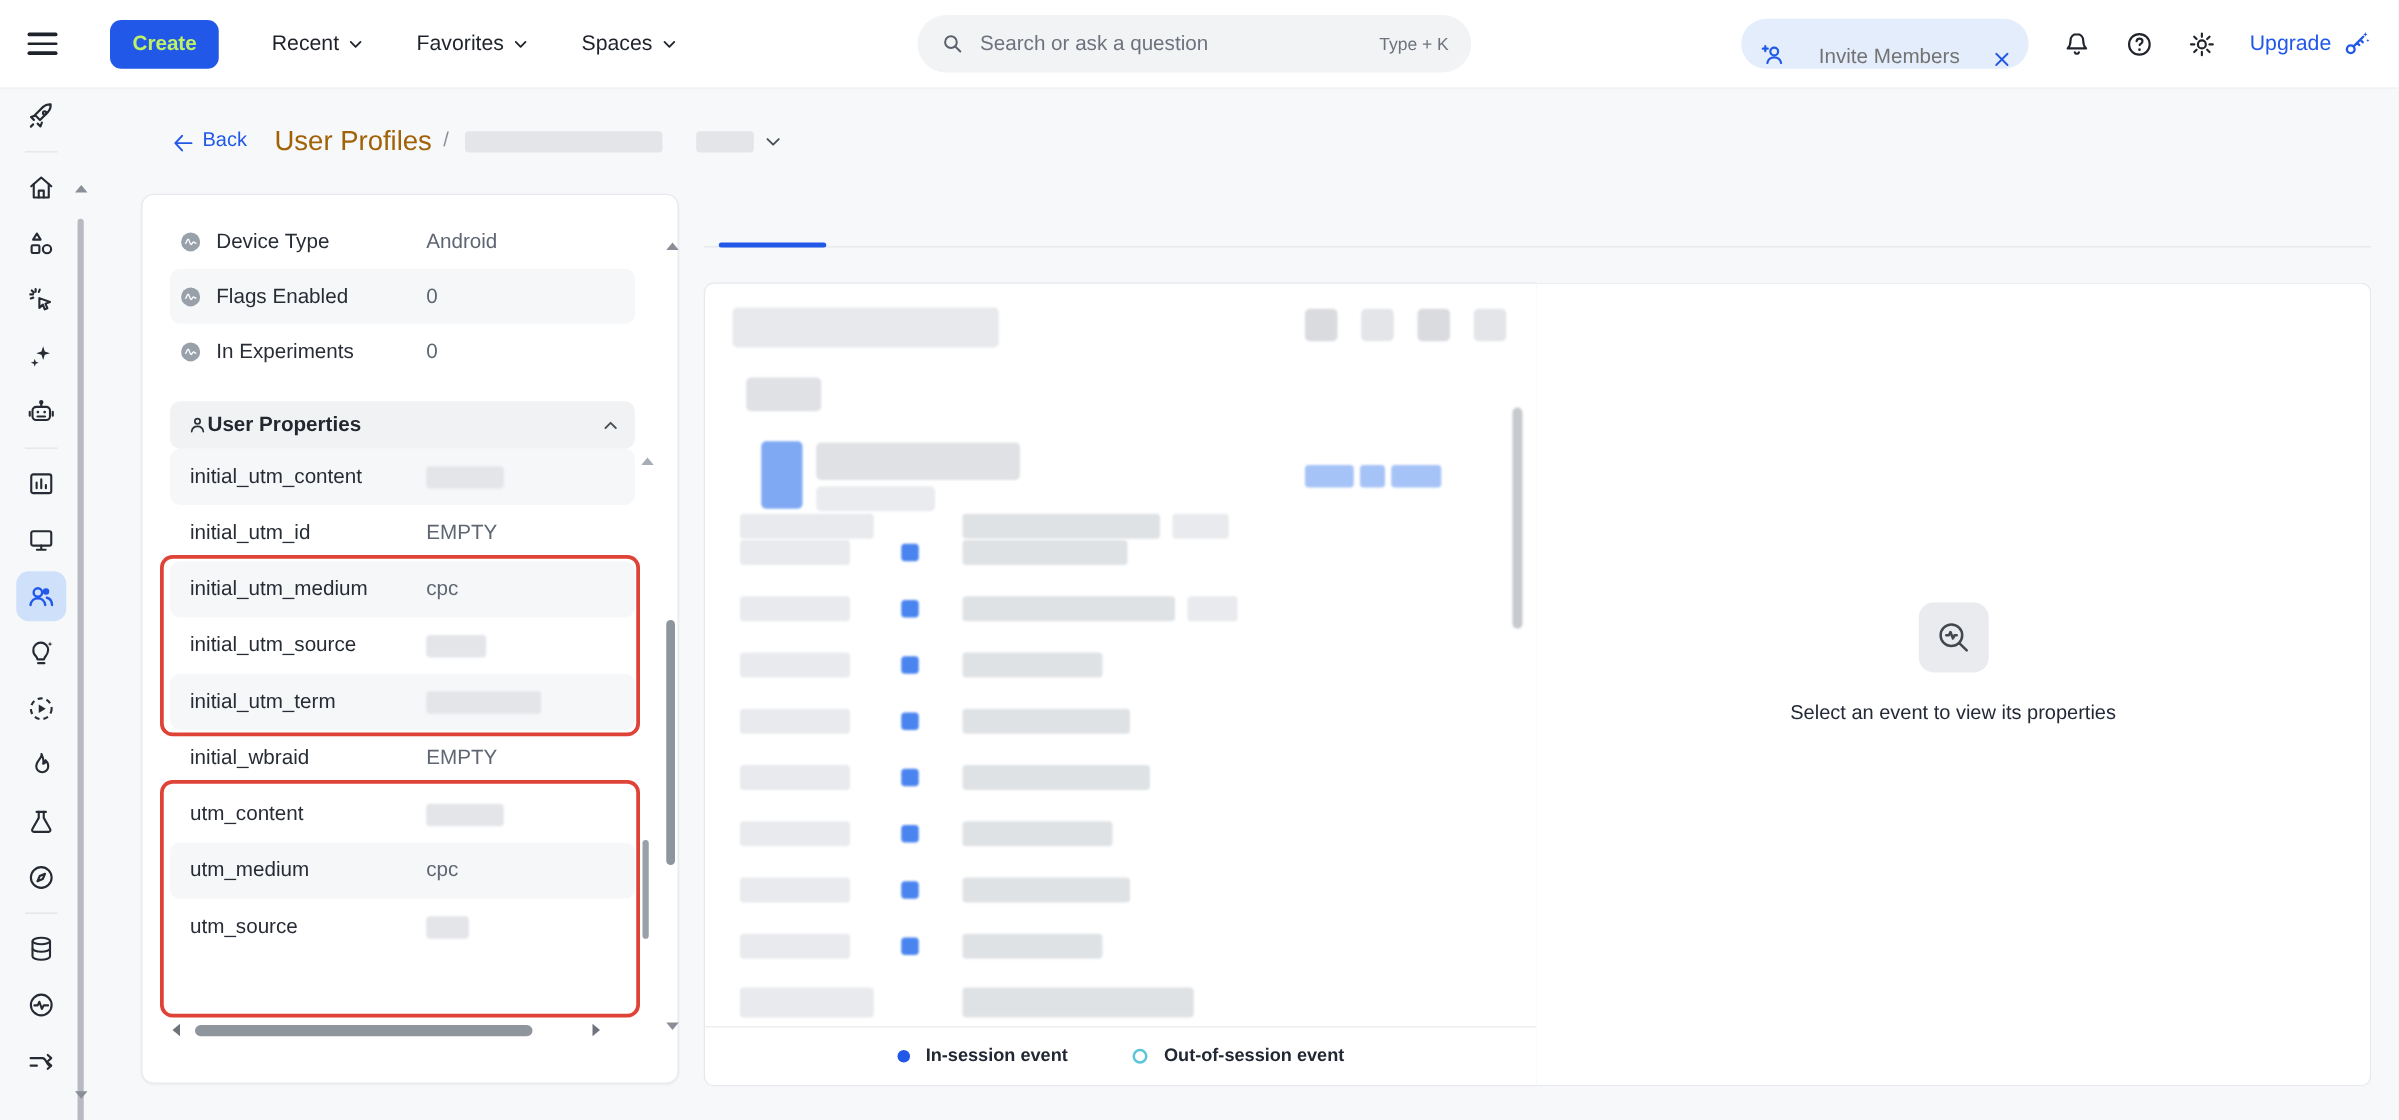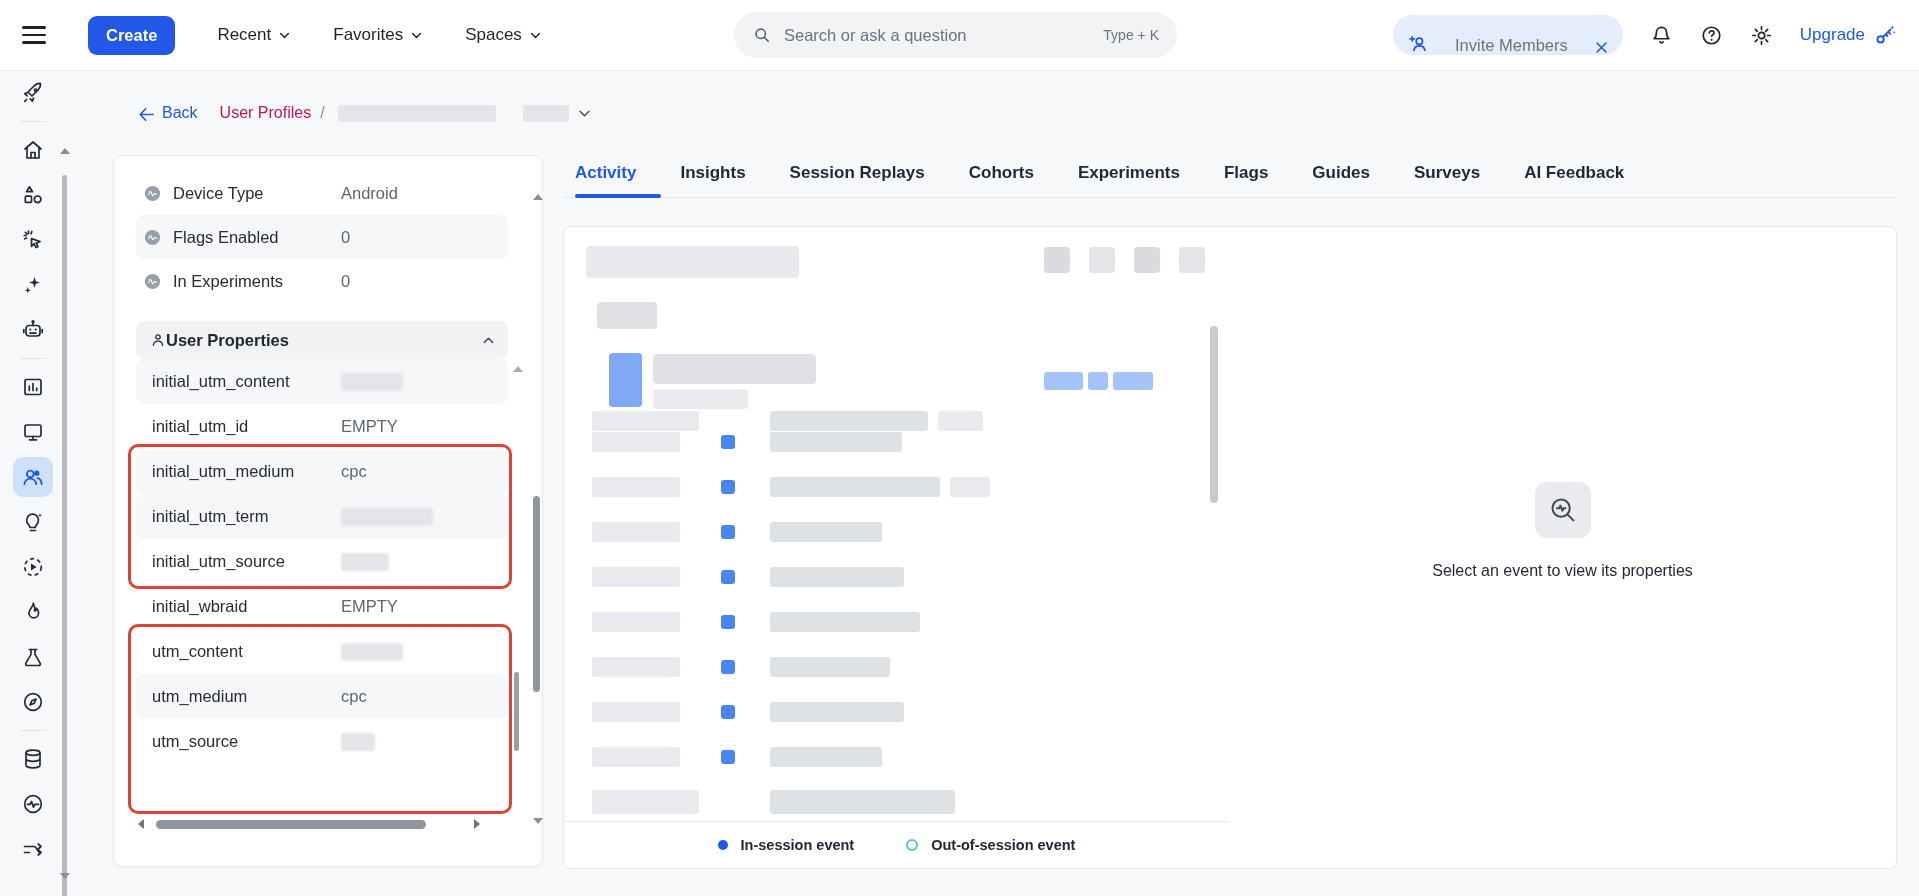--- a/index.html
+++ b/index.html
@@ -4,21 +4,21 @@
 <style>
   html,body{margin:0;padding:0;background:#e9eaec;}
   #app{position:relative;width:1919px;height:896px;background:#f7f8fa;overflow:hidden;
        font-family:"Liberation Sans",sans-serif;color:#20252d;}
   svg{display:block;}
   
   .topbar{position:absolute;left:0;top:0;width:1919px;height:70px;background:#ffffff;
           border-bottom:1px solid #eceef1;display:flex;align-items:center;z-index:5;}
   .hamburger{width:24px;height:18px;margin-left:22px;display:flex;flex-direction:column;justify-content:space-between;cursor:pointer;}
   .hamburger span{display:block;height:2.6px;background:#1e232b;border-radius:2px;}
-  .create-btn{margin-left:42px;background:#2158e8;color:#ffffff;font-size:16.5px;font-weight:600;
+  .create-btn{margin-left:42px;background:#2158e8;color:#bef264;font-size:16.5px;font-weight:600;
               border:none;border-radius:9px;padding:10px 18px;cursor:pointer;}
   .menu-item{display:flex;align-items:center;gap:7px;margin-left:42px;font-size:17px;color:#1e232b;cursor:pointer;}
   .search-pill{position:absolute;left:734px;top:12px;width:443px;height:46px;background:#f2f3f5;
                border-radius:23px;display:flex;align-items:center;padding:0 18px;box-sizing:border-box;}
   .search-pill input{flex:1;border:none;outline:none;background:transparent;font-size:16.5px;color:#3c424c;
                      font-family:"Liberation Sans",sans-serif;margin-left:10px;}
   .search-pill input::placeholder{color:#6d737e;}
   .shortcut{font-size:14px;color:#6d737e;}
   .topbar-right{position:absolute;right:22px;top:0;height:70px;display:flex;align-items:center;gap:27px;}
   .invite-pill{display:flex;align-items:flex-end;gap:26px;background:#e4edfc;border-radius:20px;height:40px;
@@ -36,21 +36,21 @@
   .rail-div i{display:block;width:26px;height:1px;background:#e1e3e7;}
   .tri{width:0;height:0;position:absolute;}
   .tri.up{border-left:5px solid transparent;border-right:5px solid transparent;border-bottom:6px solid #8a8f97;}
   .tri.down{border-left:5px solid transparent;border-right:5px solid transparent;border-top:6px solid #8a8f97;}
   .tri.left{border-top:5px solid transparent;border-bottom:5px solid transparent;border-right:6px solid #6e747c;}
   .tri.right{border-top:5px solid transparent;border-bottom:5px solid transparent;border-left:6px solid #6e747c;}
   .rail-thumb{position:absolute;left:62px;top:105px;width:5px;height:760px;background:#b7bbc1;border-radius:3px;}
   
   .breadcrumb{position:absolute;left:138px;top:98px;height:30px;display:flex;align-items:center;font-size:16px;z-index:3;}
   .back-link{color:#2158e8;display:flex;align-items:flex-end;gap:7px;cursor:pointer;}
-  .bc-section{margin-left:22px;color:#be185d;font-size:16px;}
+  .bc-section{margin-left:22px;color:#a16207;font-size:22px;}
   .bc-sep{margin-left:9px;color:#8a9099;}
   .redact-bar{background:#e3e5e9;border-radius:3px;height:17px;filter:blur(0.6px);}
   
   .card{position:absolute;left:113px;top:155px;width:430px;height:712px;background:#fff;
         border:1px solid #e7e9ec;border-radius:10px;box-shadow:0 1px 2px rgba(20,25,35,.05);box-sizing:border-box;z-index:2;}
   .card-viewport{position:absolute;left:22px;top:28px;width:372px;height:627px;overflow:hidden;}
   .row{height:44px;display:flex;align-items:center;border-radius:8px;font-size:16.5px;}
   .row.first{margin-top:-13px;}
   .striped{background:#f6f7f9;}
   .comp-icon{margin-left:8px;display:flex;}
@@ -426,29 +426,29 @@
       <div class="row prop-row">
         <span class="prop-label">initial_utm_id</span>
         <span class="val prop-value-text">EMPTY</span>
 
       </div>
       <div class="row prop-row striped">
         <span class="prop-label">initial_utm_medium</span>
         <span class="val prop-value-text">cpc</span>
 
       </div>
+      <div class="row prop-row">
+        <span class="prop-label">initial_utm_source</span>
+        <span class="val prop-value-text"></span>
+        <span class="redact" style="width: 48px;"></span>
+      </div>
       <div class="row prop-row striped">
         <span class="prop-label">initial_utm_term</span>
         <span class="val prop-value-text"></span>
         <span class="redact" style="width: 92px;"></span>
-      </div>
-      <div class="row prop-row">
-        <span class="prop-label">initial_utm_source</span>
-        <span class="val prop-value-text"></span>
-        <span class="redact" style="width: 48px;"></span>
       </div>
       <div class="row prop-row">
         <span class="prop-label">initial_wbraid</span>
         <span class="val prop-value-text">EMPTY</span>
 
       </div>
       <div class="row prop-row">
         <span class="prop-label">utm_content</span>
         <span class="val prop-value-text"></span>
         <span class="redact" style="width: 62px;"></span>
@@ -473,31 +473,20 @@
     <span class="tri down" style="left:419px;top:662px;"></span>
     <span class="tri up" style="left:399px;top:210px;border-bottom-color:#a7adb5;"></span>
     <div class="mini-thumb"></div>
     <span class="tri left" style="left:24px;top:663px;"></span>
     <div class="hthumb"></div>
     <span class="tri right" style="left:360px;top:663px;"></span>
   </section>
 
   <div class="tabs-line"></div>
   <div class="tab-bar"></div>
-  <nav class="tabs">
-    <span class="tab active">Activity</span>
-    <span class="tab">Insights</span>
-    <span class="tab">Session Replays</span>
-    <span class="tab">Cohorts</span>
-    <span class="tab">Experiments</span>
-    <span class="tab">Flags</span>
-    <span class="tab">Guides</span>
-    <span class="tab">Surveys</span>
-    <span class="tab">AI Feedback</span>
-  </nav>
 
   <section class="panel activity">
     <div id="stream">
         <div style="position: absolute; left: 22px; top: 19px; width: 213px; height: 32px; background: rgb(231, 233, 236); border-radius: 4px; filter: blur(0.7px);"></div>
         <div style="position: absolute; left: 480px; top: 20px; width: 26px; height: 26px; background: rgb(217, 219, 223); border-radius: 4px; filter: blur(0.7px);"></div>
         <div style="position: absolute; left: 525px; top: 20px; width: 26px; height: 26px; background: rgb(227, 229, 232); border-radius: 4px; filter: blur(0.7px);"></div>
         <div style="position: absolute; left: 570px; top: 20px; width: 26px; height: 26px; background: rgb(217, 219, 223); border-radius: 4px; filter: blur(0.7px);"></div>
         <div style="position: absolute; left: 615px; top: 20px; width: 26px; height: 26px; background: rgb(227, 229, 232); border-radius: 4px; filter: blur(0.7px);"></div>
         <div style="position: absolute; left: 33px; top: 75px; width: 60px; height: 27px; background: rgb(223, 225, 229); border-radius: 4px; filter: blur(0.7px);"></div>
         <div style="position: absolute; left: 45px; top: 126px; width: 33px; height: 54px; background: rgb(127, 169, 243); border-radius: 4px; filter: blur(0.7px);"></div>

